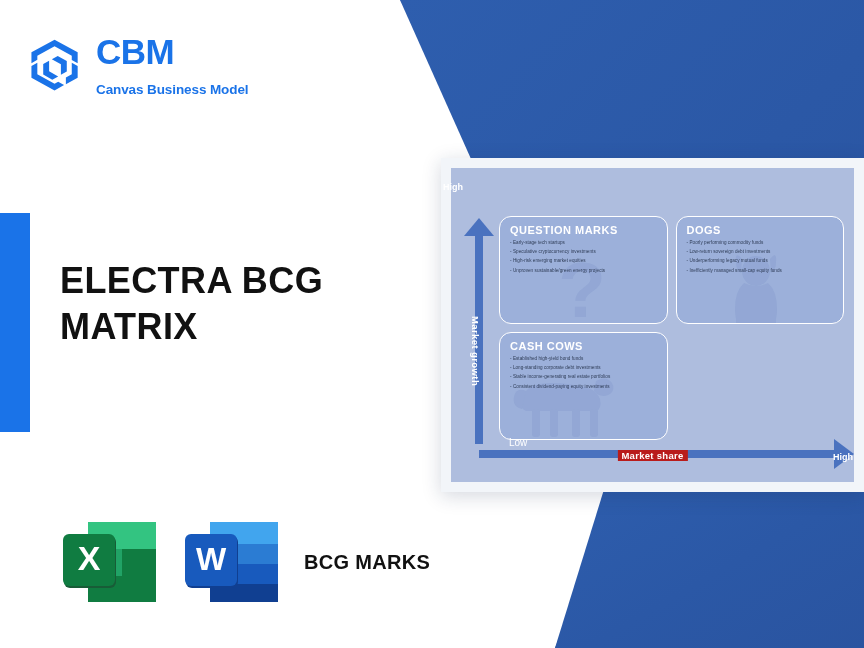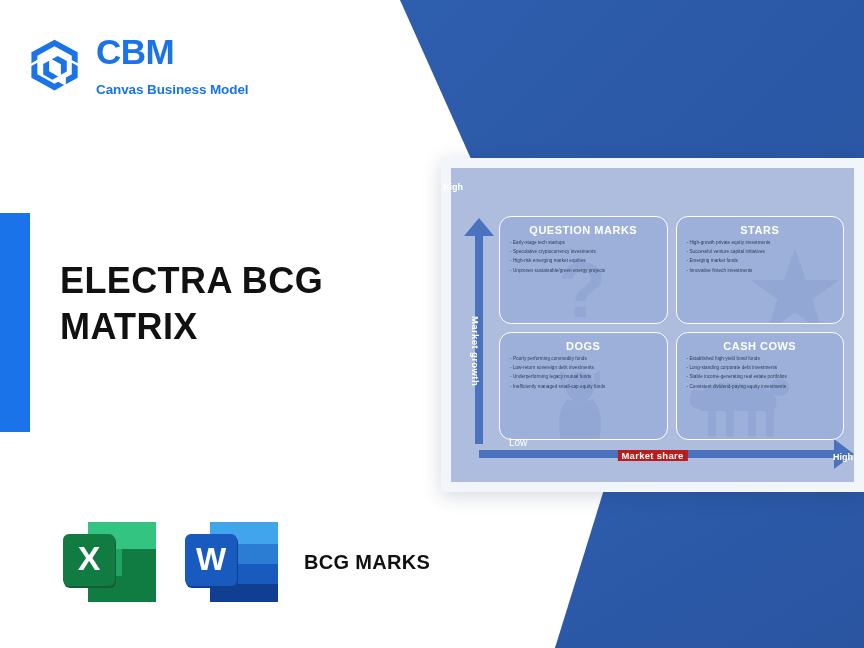--- a/index.html
+++ b/index.html
@@ -173,21 +173,20 @@
   }
   .quad {
     position: relative;
     background: #9cb0da;
     border: 1.4px solid #ffffff;
     border-radius: 12px;
     overflow: hidden;
     padding: 7px 10px 6px 10px;
   }
   .quad-title {
-    text-align: center;
     color: #ffffff;
     font-size: 11px;
     font-weight: bold;
     letter-spacing: 0.5px;
     position: relative; z-index: 2;
     margin-bottom: 5px;
   }
   .quad ul { list-style: none; position: relative; z-index: 2; }
   .quad li {
     color: #2e3c56;
@@ -305,32 +304,20 @@
           </svg>
           <div class="quad-title">QUESTION MARKS</div>
           <ul>
             <li>Early-stage tech startups</li>
             <li>Speculative cryptocurrency investments</li>
             <li>High-risk emerging market equities</li>
             <li>Unproven sustainable/green energy projects</li>
           </ul>
         </div>
 
-        <div class="quad">
-          <svg class="quad-bg bg-star" viewBox="0 0 100 100">
-            <polygon points="50,4 62,38 98,38 69,59 80,95 50,73 20,95 31,59 2,38 38,38" fill="#7d93c9"></polygon>
-          </svg>
-          <div class="quad-title">STARS</div>
-          <ul>
-            <li>High-growth private equity investments</li>
-            <li>Successful venture capital initiatives</li>
-            <li>Emerging market funds</li>
-            <li>Innovative fintech investments</li>
-          </ul>
-        </div>
 
         <div class="quad">
           <svg class="quad-bg bg-dog" viewBox="0 0 60 80">
             <g fill="#7d93c9">
               <ellipse cx="30" cy="22" rx="14" ry="15"></ellipse>
               <path d="M16 10 q-7 -9 -6 3 q0 8 5 11 Z"></path>
               <path d="M44 10 q7 -9 6 3 q0 8 -5 11 Z"></path>
               <path d="M18 34 q12 6 24 0 q9 8 9 26 q0 14 -6 18 l-30 0 q-6 -4 -6 -18 q0 -18 9 -26 Z"></path>
               <rect x="10" y="66" width="40" height="14" rx="4"></rect>
             </g>

